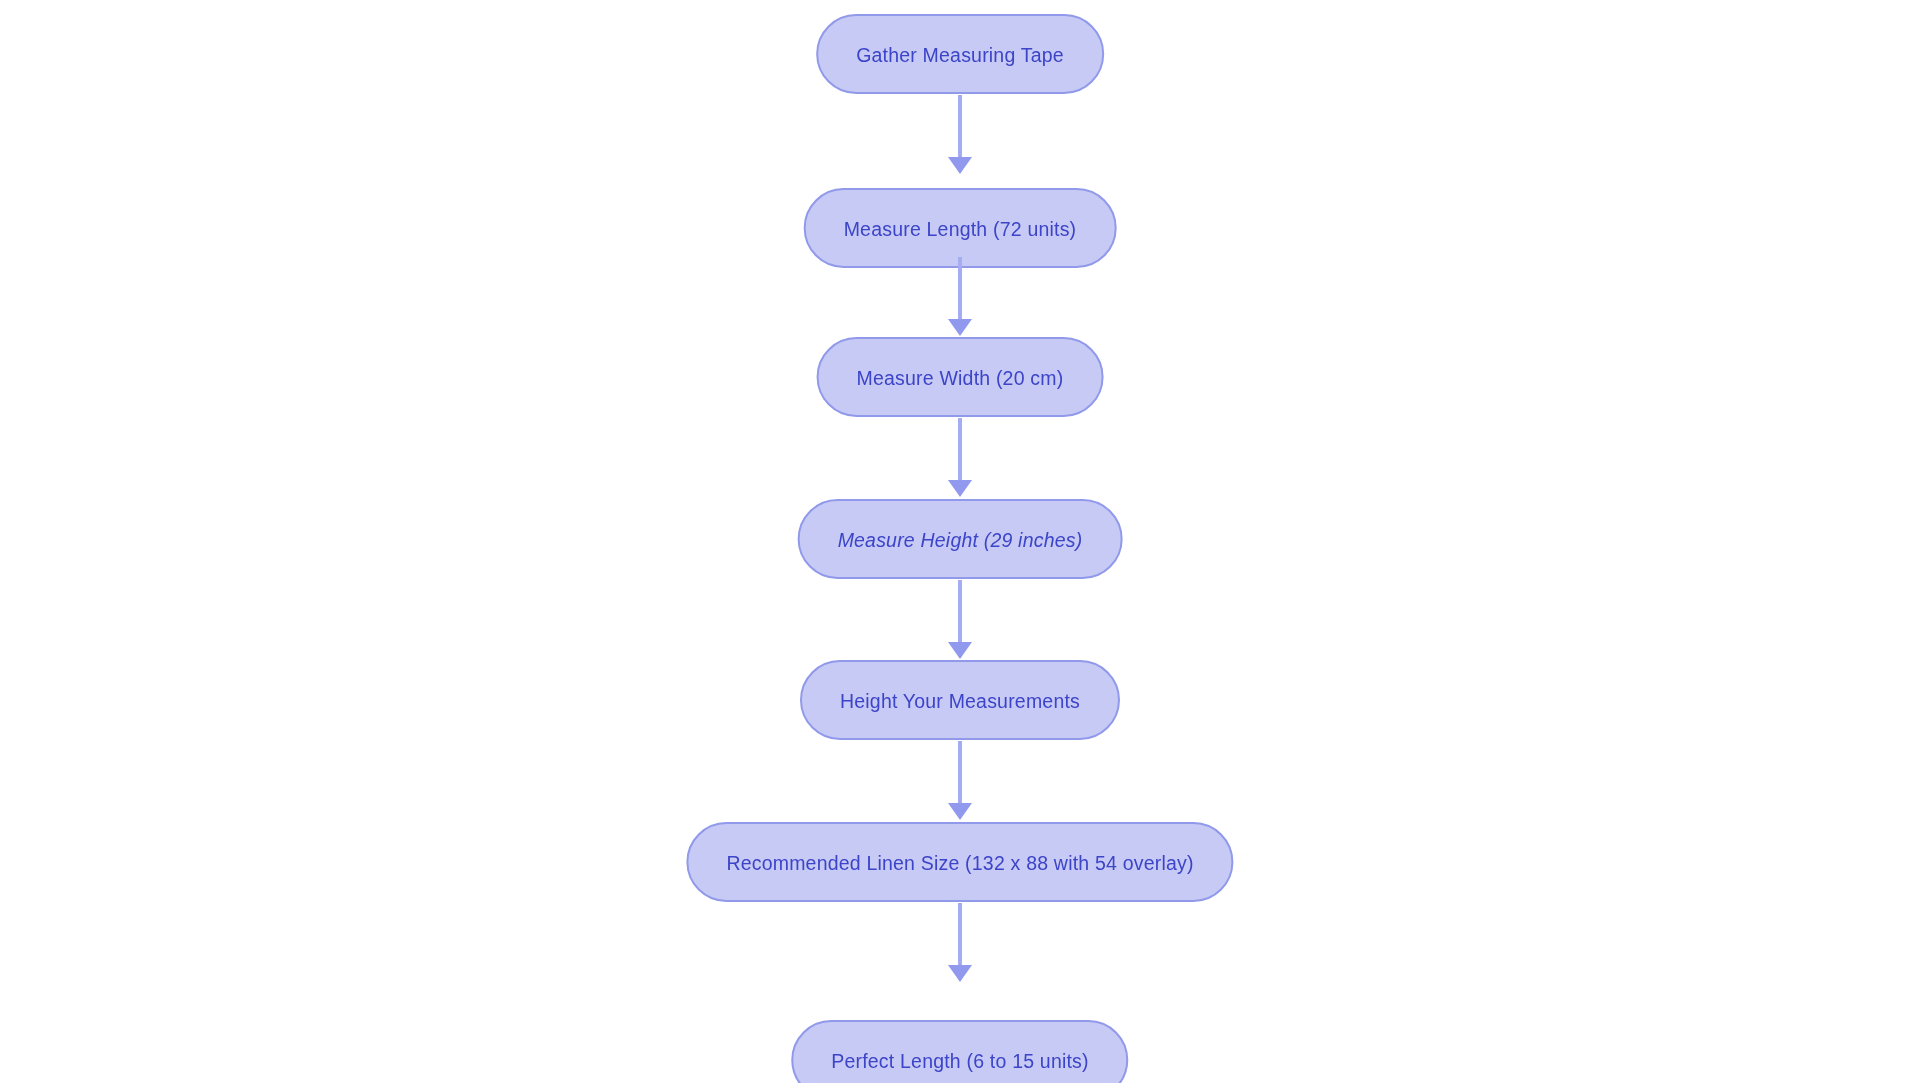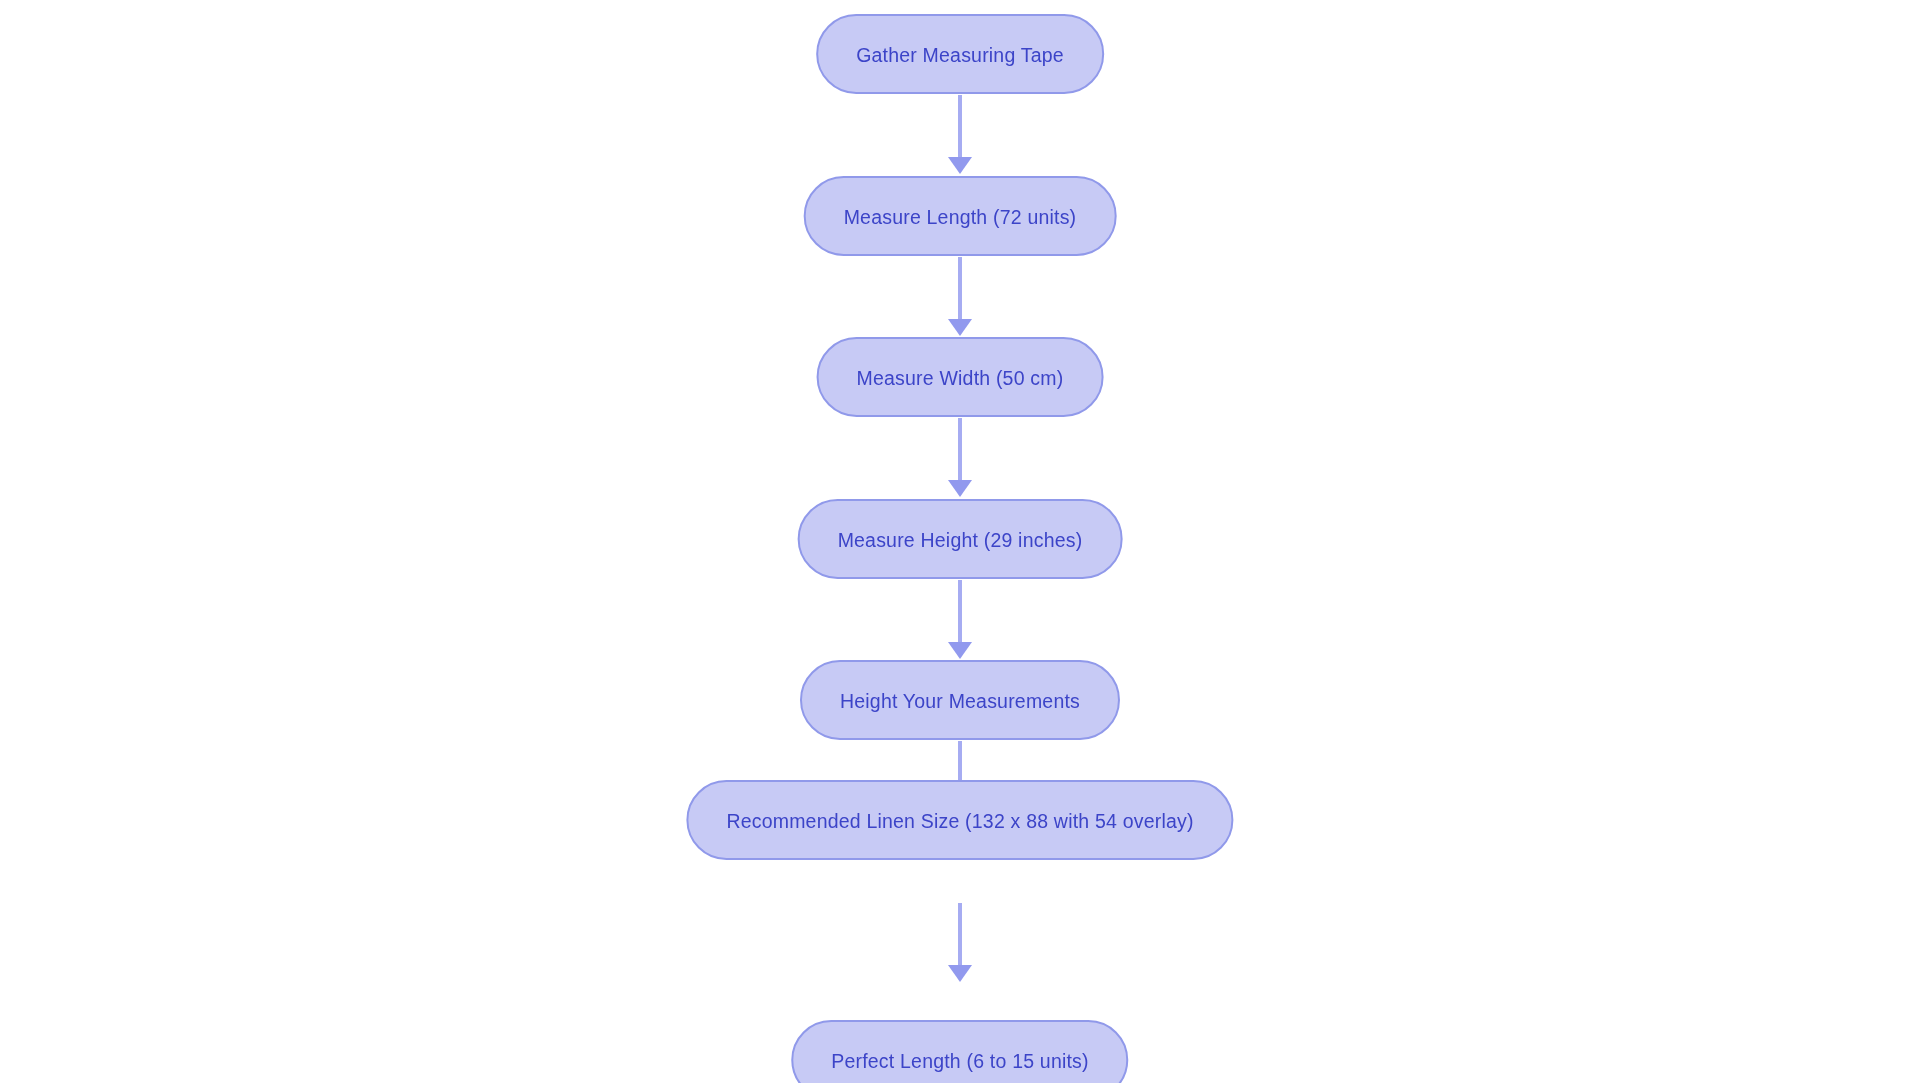--- a/index.html
+++ b/index.html
@@ -52,25 +52,25 @@
   }
   .arrow .head {
     width: 0;
     height: 0;
     border-left: 12px solid transparent;
     border-right: 12px solid transparent;
     border-top: 17px solid #9199ee;
   }
   
   .node-1 { top: 14px; }
-  .node-2 { top: 176px; }
+  .node-2 { top: 188px; }
   .node-3 { top: 337px; }
-  .node-4 { top: 499px; }
+  .node-4 { top: 499px; font-style: italic; }
   .node-5 { top: 660px; }
-  .node-6 { top: 780px; }
+  .node-6 { top: 822px; }
   .node-7 { top: 984px; margin-top: 36px; }
   .arrow-1 { top: 95px; }
   .arrow-2 { top: 257px; }
   .arrow-3 { top: 418px; }
   .arrow-4 { top: 580px; }
   .arrow-5 { top: 741px; }
   .arrow-6 { top: 903px; }
 </style>
 </head>
 <body>
@@ -84,21 +84,21 @@
     <div class="head"></div>
   </div>
 
   <div class="node node-2">Measure Length (72 units)</div>
 
   <div class="arrow arrow-2">
     <div class="shaft"></div>
     <div class="head"></div>
   </div>
 
-  <div class="node node-3">Measure Width (50 cm)</div>
+  <div class="node node-3">Measure Width (20 cm)</div>
 
   <div class="arrow arrow-3">
     <div class="shaft"></div>
     <div class="head"></div>
   </div>
 
   <div class="node node-4">Measure Height (29 inches)</div>
 
   <div class="arrow arrow-4">
     <div class="shaft"></div>

